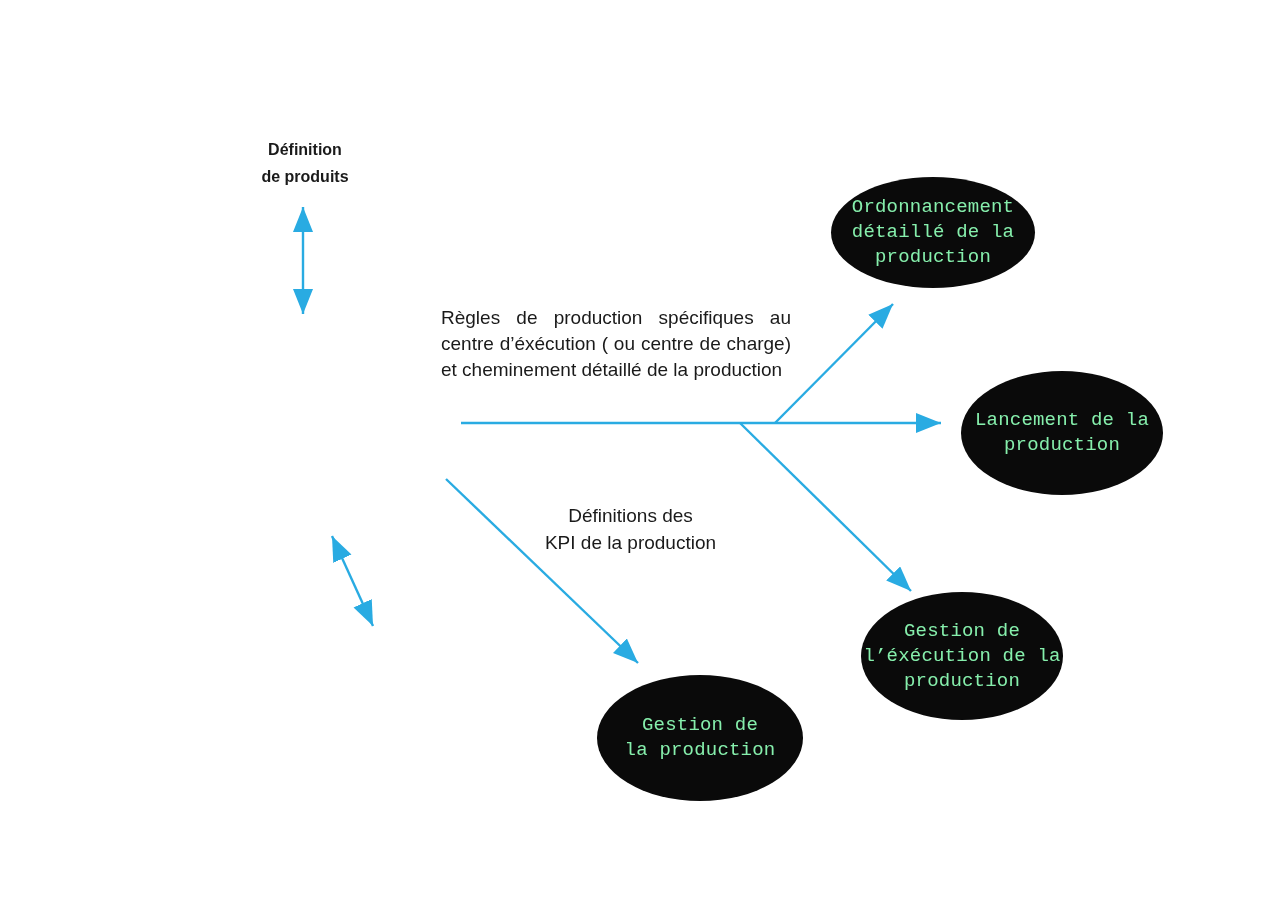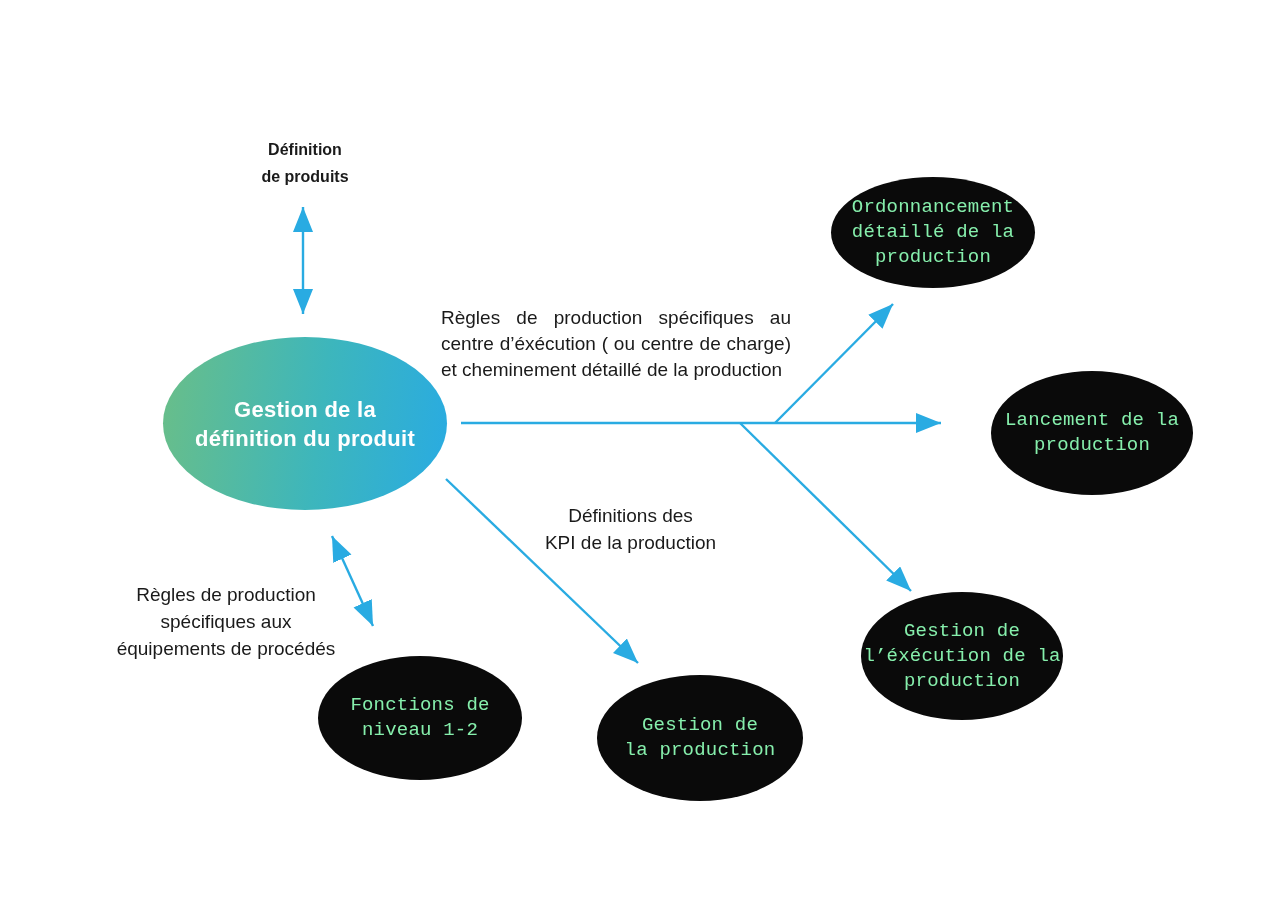--- a/index.html
+++ b/index.html
@@ -76,45 +76,38 @@
     <g stroke="#29ABE2" stroke-width="2.4" fill="none">
       <line x1="303" y1="207" x2="303" y2="314" marker-start="url(#ah)" marker-end="url(#ah)"></line>
       <line x1="461" y1="423" x2="941" y2="423" marker-end="url(#ah)"></line>
       <line x1="775" y1="423" x2="893" y2="304" marker-end="url(#ah)"></line>
       <line x1="740" y1="423" x2="911" y2="591" marker-end="url(#ah)"></line>
       <line x1="446" y1="479" x2="638" y2="663" marker-end="url(#ah)"></line>
       <line x1="332" y1="536" x2="373" y2="626" marker-start="url(#ah)" marker-end="url(#ah)"></line>
     </g>
   </svg>
 
-  <div class="node central" style="left:163px; top:337px; width:284px; height:173px;">Gestion de la
-définition du produit</div>
 
   <div class="node black" style="left:831px; top:177px; width:204px; height:111px;">Ordonnancement
 détaillé de la
 production</div>
 
-  <div class="node black" style="left:991px; top:371px; width:202px; height:124px;">Lancement de la
+  <div class="node black" style="left:961px; top:371px; width:202px; height:124px;">Lancement de la
 production</div>
 
   <div class="node black" style="left:861px; top:592px; width:202px; height:128px;">Gestion de
 l’éxécution de la
 production</div>
 
   <div class="node black" style="left:597px; top:675px; width:206px; height:126px;">Gestion de
 la production</div>
 
-  <div class="node black" style="left:318px; top:656px; width:204px; height:124px;">Fonctions de
-niveau 1-2</div>
 
   <div class="float-label bold center" style="left:205px; top:136px; width:200px;">Définition
 de produits</div>
 
   <div class="float-label justify" style="left:441px; top:297px; width:350px;margin-top:8px;">Règles de production spécifiques au centre d’éxécution ( ou centre de charge) et cheminement détaillé de la production</div>
 
   <div class="float-label center" style="left:513px; top:502px; width:235px;">Définitions des
 KPI de la production</div>
 
-  <div class="float-label center" style="left:88px; top:581px; width:276px;">Règles de production
-spécifiques aux
-équipements de procédés</div>
 
 </div>
 
 </body></html>

